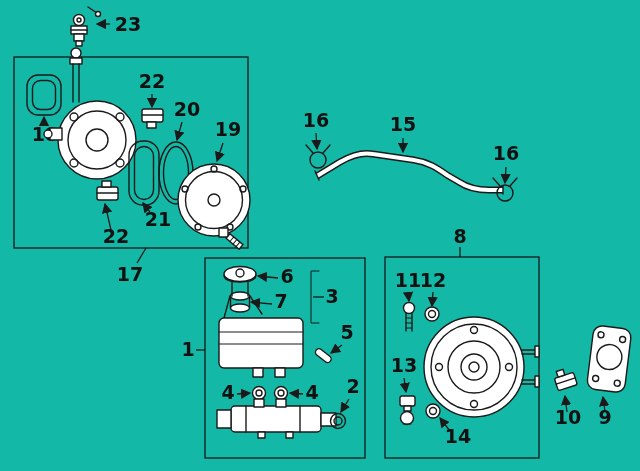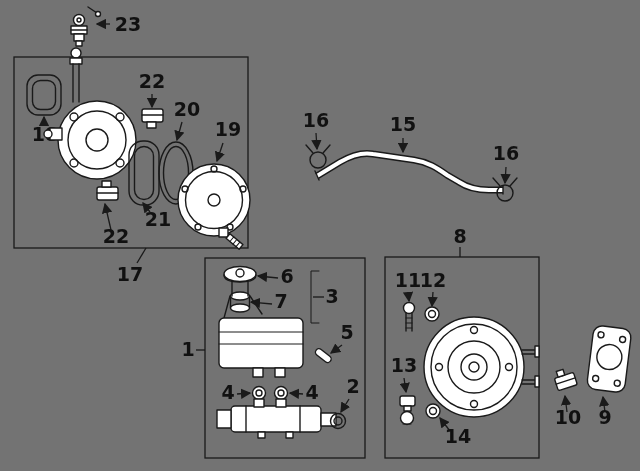--- a/index.html
+++ b/index.html
@@ -1,16 +1,16 @@
 <!DOCTYPE html>
 <html><head>
 <meta charset="utf-8">
 <style>
   html,body{margin:0;padding:0;background:#ffffff;}
-  .canvas{position:relative;width:640px;height:471px;background:#737373;overflow:hidden;
+  .canvas{position:relative;width:640px;height:471px;background:#14b8a6;overflow:hidden;
           font-family:"DejaVu Sans","Liberation Sans",sans-serif;}
   svg{display:block;}
   .ln{fill:none;stroke:#1a1a1a;stroke-width:1.4;stroke-linecap:round;stroke-linejoin:round;}
   .thin{fill:none;stroke:#1a1a1a;stroke-width:1;stroke-linecap:round;}
   .fw{fill:#ffffff;stroke:#1a1a1a;stroke-width:1.4;stroke-linejoin:round;}
   .leader{fill:none;stroke:#1a1a1a;stroke-width:1.3;}
   .hose-outer{fill:none;stroke:#1a1a1a;stroke-width:7;stroke-linecap:butt;}
   .hose-inner{fill:none;stroke:#ffffff;stroke-width:4;stroke-linecap:butt;}
   .callout{font:600 19px "DejaVu Sans","Liberation Sans",sans-serif;fill:#111111;text-anchor:middle;}
   .box{fill:none;stroke:#1a1a1a;stroke-width:1.3;}

